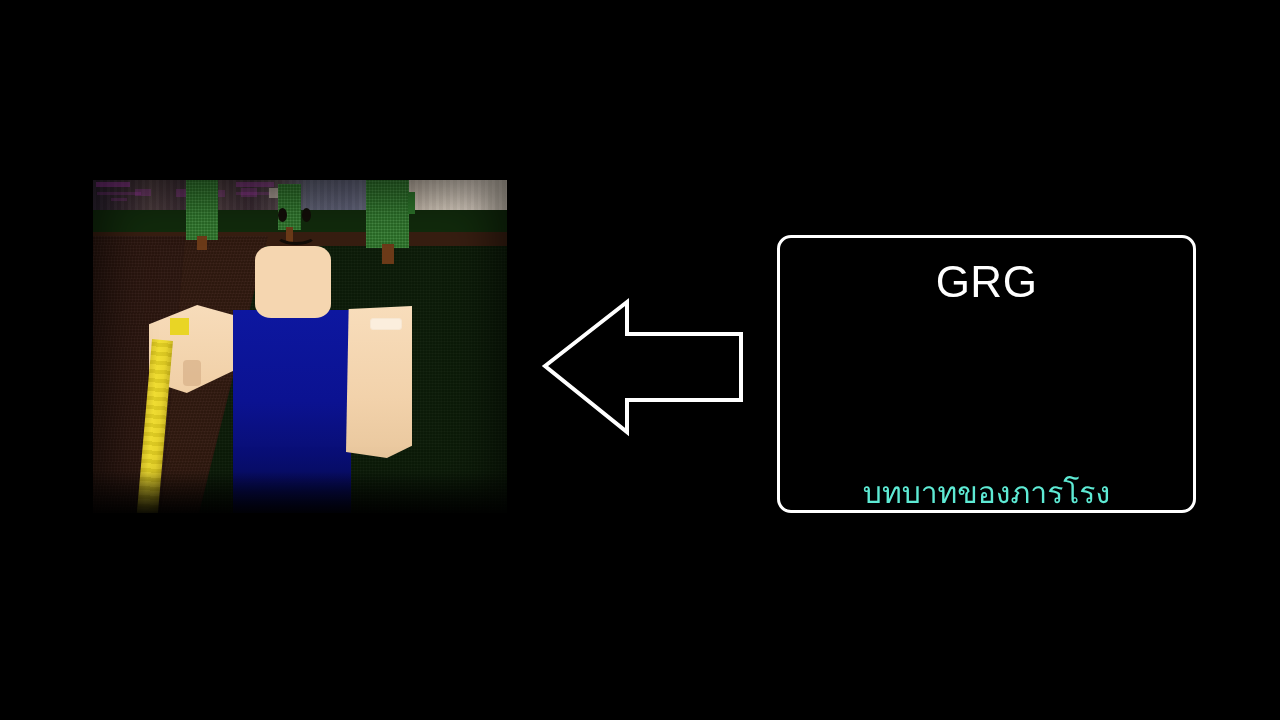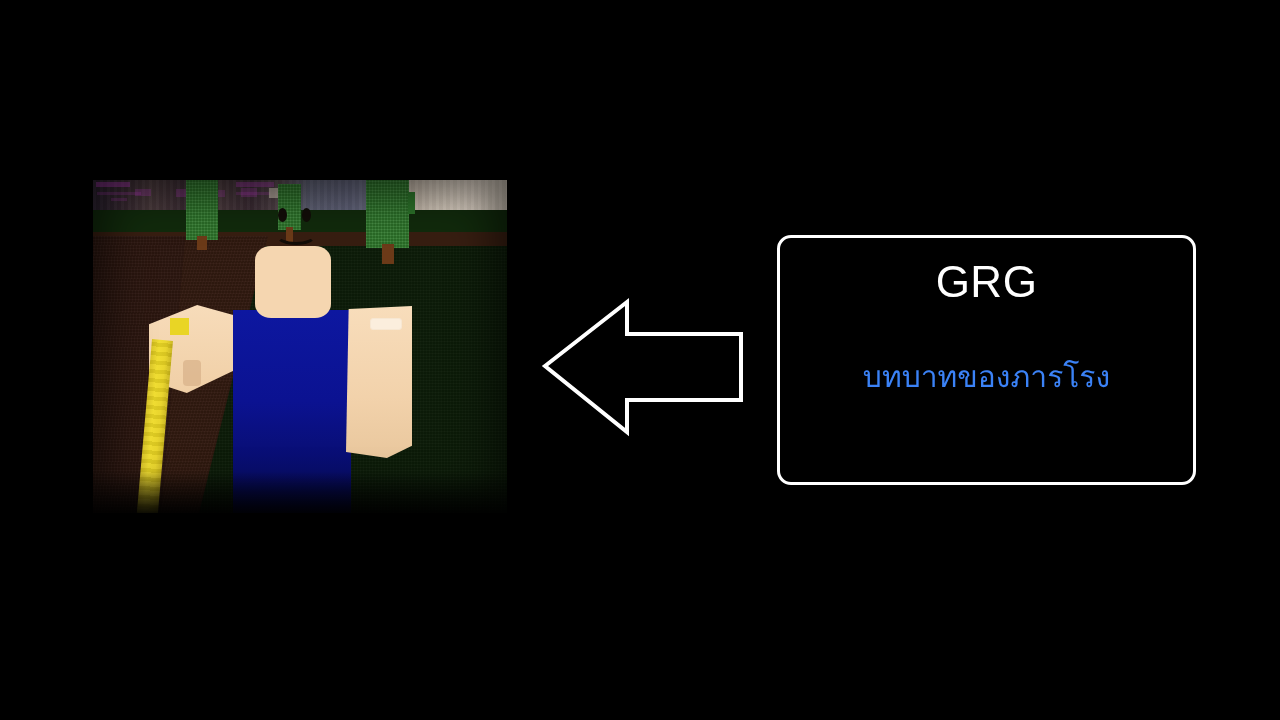--- a/index.html
+++ b/index.html
@@ -262,45 +262,46 @@
     width: 206px;
     height: 142px;
   }
 
   
   .text-card {
     position: absolute;
     left: 777px;
     top: 235px;
     width: 419px;
-    height: 250px;
+    height: 278px;
     border: 3px solid #ffffff;
     border-radius: 14px;
     background: #000000;
     box-sizing: border-box;
     display: flex;
     flex-direction: column;
+    justify-content: space-between;
   }
   .card-title {
     color: #ffffff;
     font-size: 44px;
     line-height: 1;
     text-align: center;
     margin-top: 22px;
     letter-spacing: 0.5px;
   }
   .card-sub {
     color: #ffffff;
     font-size: 30px;
     line-height: 1;
     text-align: center;
     margin-top: 46px;
   }
   .card-thai {
-    color: #3b82f6;
+    color: #5eead4;
     font-size: 30px;
     line-height: 1.15;
     text-align: center;
     margin-top: 56px;
     font-family: "DejaVu Sans", sans-serif;
   }
 </style>
 </head>
 <body>
 

